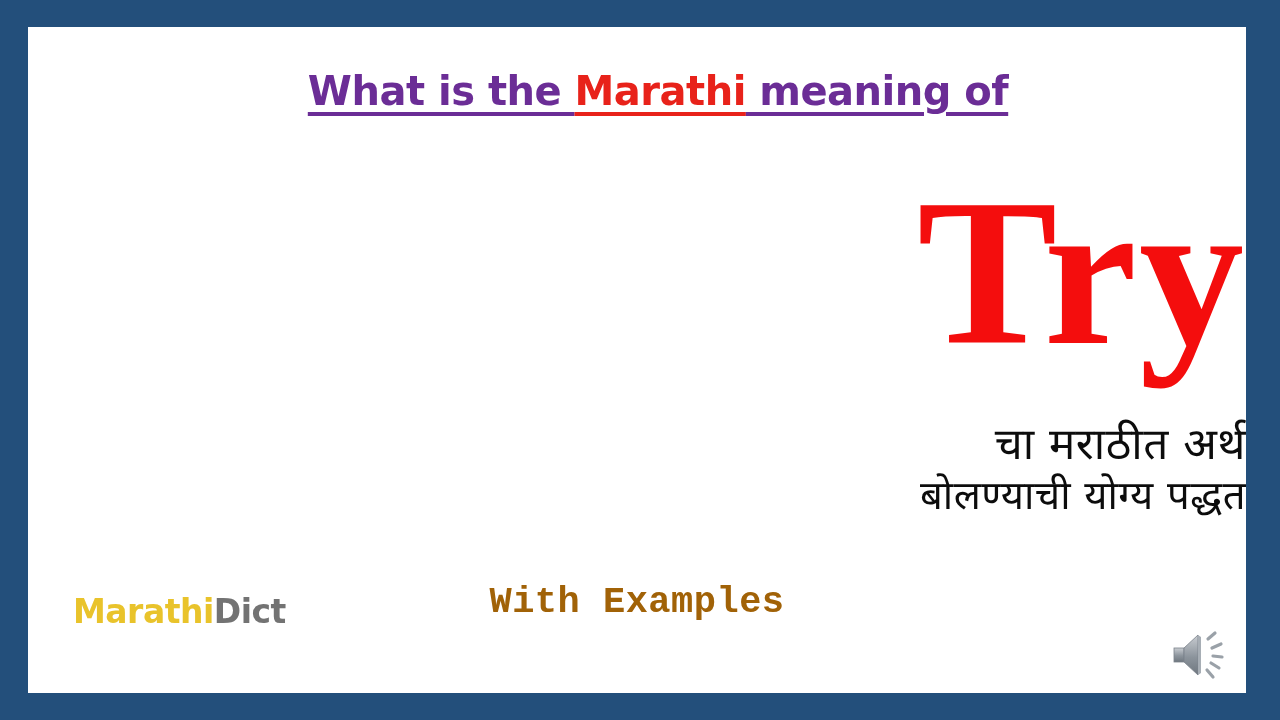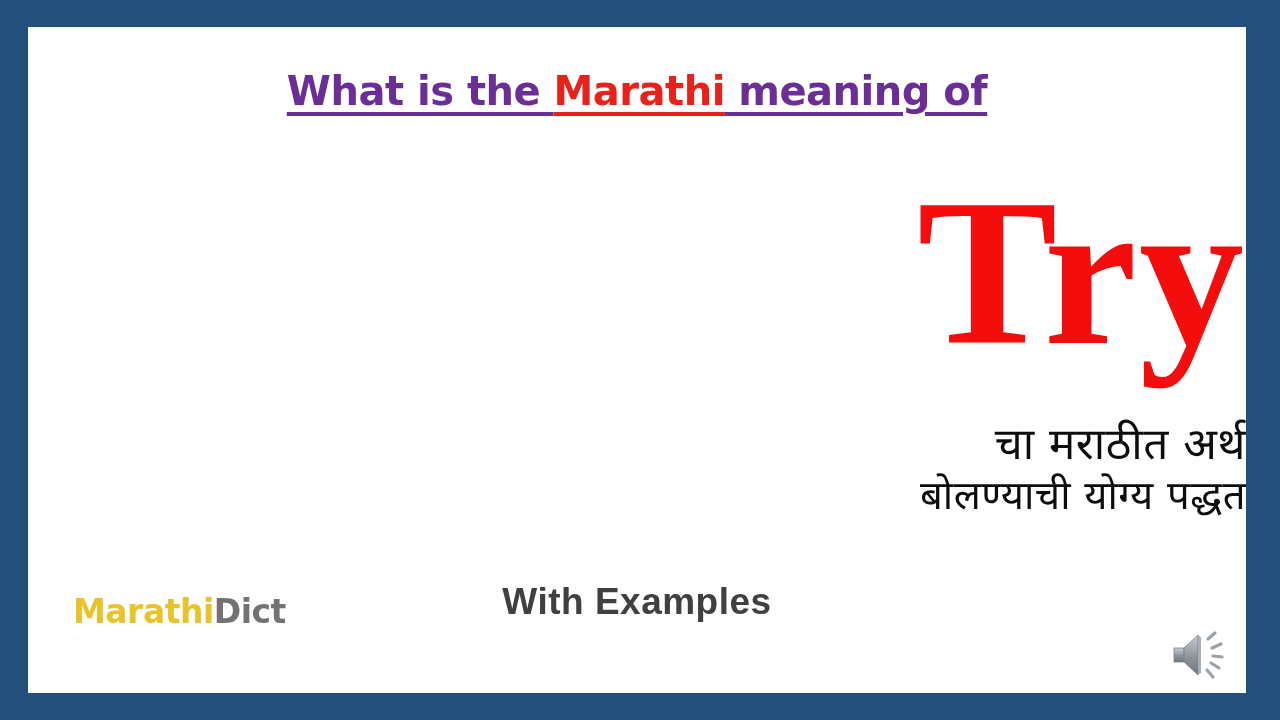--- a/index.html
+++ b/index.html
@@ -30,20 +30,21 @@
   }
 
   
   #title-block {
     position: absolute;
     left: 0;
     top: 42px;
     width: 100%;
     text-align: center;
     white-space: nowrap;
+    padding-left: 21px;
   }
   .title-seg {
     font-family: "DejaVu Sans", "Liberation Sans", sans-serif;
     font-weight: bold;
     font-size: 40px;
     letter-spacing: -0.5px;
     line-height: 1.1;
     text-decoration: underline;
     text-decoration-thickness: 4px;
     text-underline-offset: 7px;
@@ -89,22 +90,22 @@
     letter-spacing: 0.5px;
   }
 
   
   #with-examples {
     position: absolute;
     left: 0;
     top: 554px;
     width: 100%;
     text-align: center;
-    color: #404040;
-    font-family: Liberation Sans, sans-serif;
+    color: #a16207;
+    font-family: Liberation Mono, monospace;
     font-weight: bold;
     font-size: 37px;
     letter-spacing: 0.5px;
   }
 
   
   #brand-logo {
     position: absolute;
     left: 45px;
     top: 565px;

